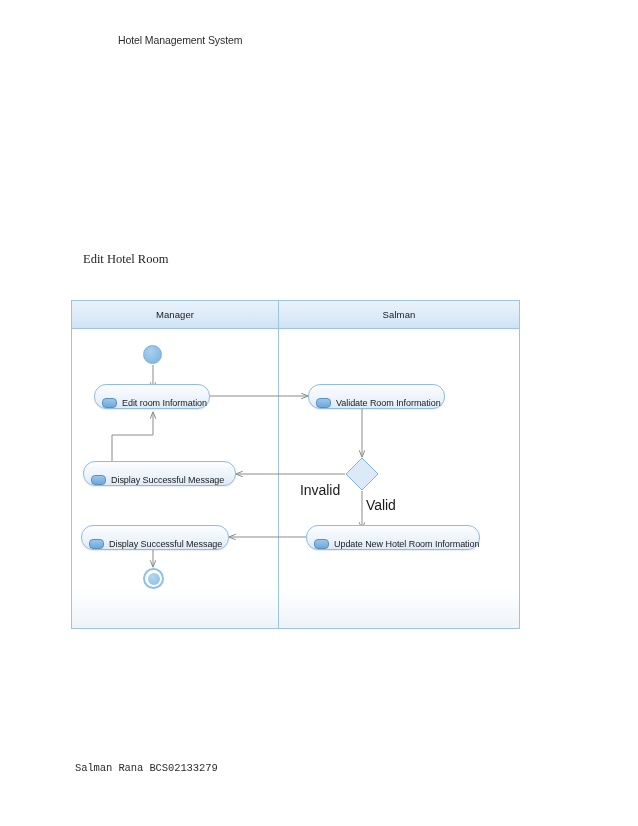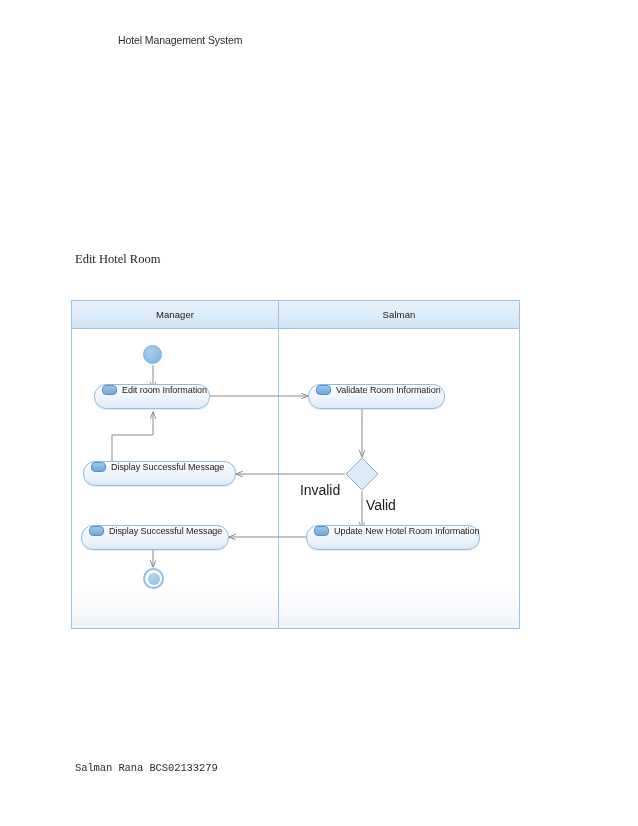--- a/index.html
+++ b/index.html
@@ -26,21 +26,21 @@
     top: 34px;
     font-family: "Liberation Sans", sans-serif;
     font-size: 10.5px;
     letter-spacing: -0.1px;
     color: #2b2b2b;
     white-space: nowrap;
     margin-left: 43px;
   }
   .section-heading {
     position: absolute;
-    left: 75px;
+    left: 83px;
     top: 252px;
     font-family: "Liberation Serif", serif;
     font-size: 12.5px;
     color: #1d1d1d;
     white-space: nowrap;
   }
   .doc-footer {
     position: absolute;
     left: 75px;
     top: 762px;
@@ -102,21 +102,21 @@
   
   .node {
     position: absolute;
     box-sizing: border-box;
     height: 25px;
     border: 1px solid #8fbce0;
     border-radius: 12px;
     background: linear-gradient(to bottom, #fbfdff 0%, #eff5fc 50%, #dfeaf7 100%);
     box-shadow: 0 1px 1px rgba(120,150,180,0.18);
     display: flex;
-    align-items: flex-start;
+    align-items: flex-end;
     padding-left: 7px;
     white-space: nowrap;
   }
   .node-label {
     font-size: 9px;
     color: #1a1a1a;
     letter-spacing: -0.05px;
   }
   .node-icon {
     flex: 0 0 auto;

